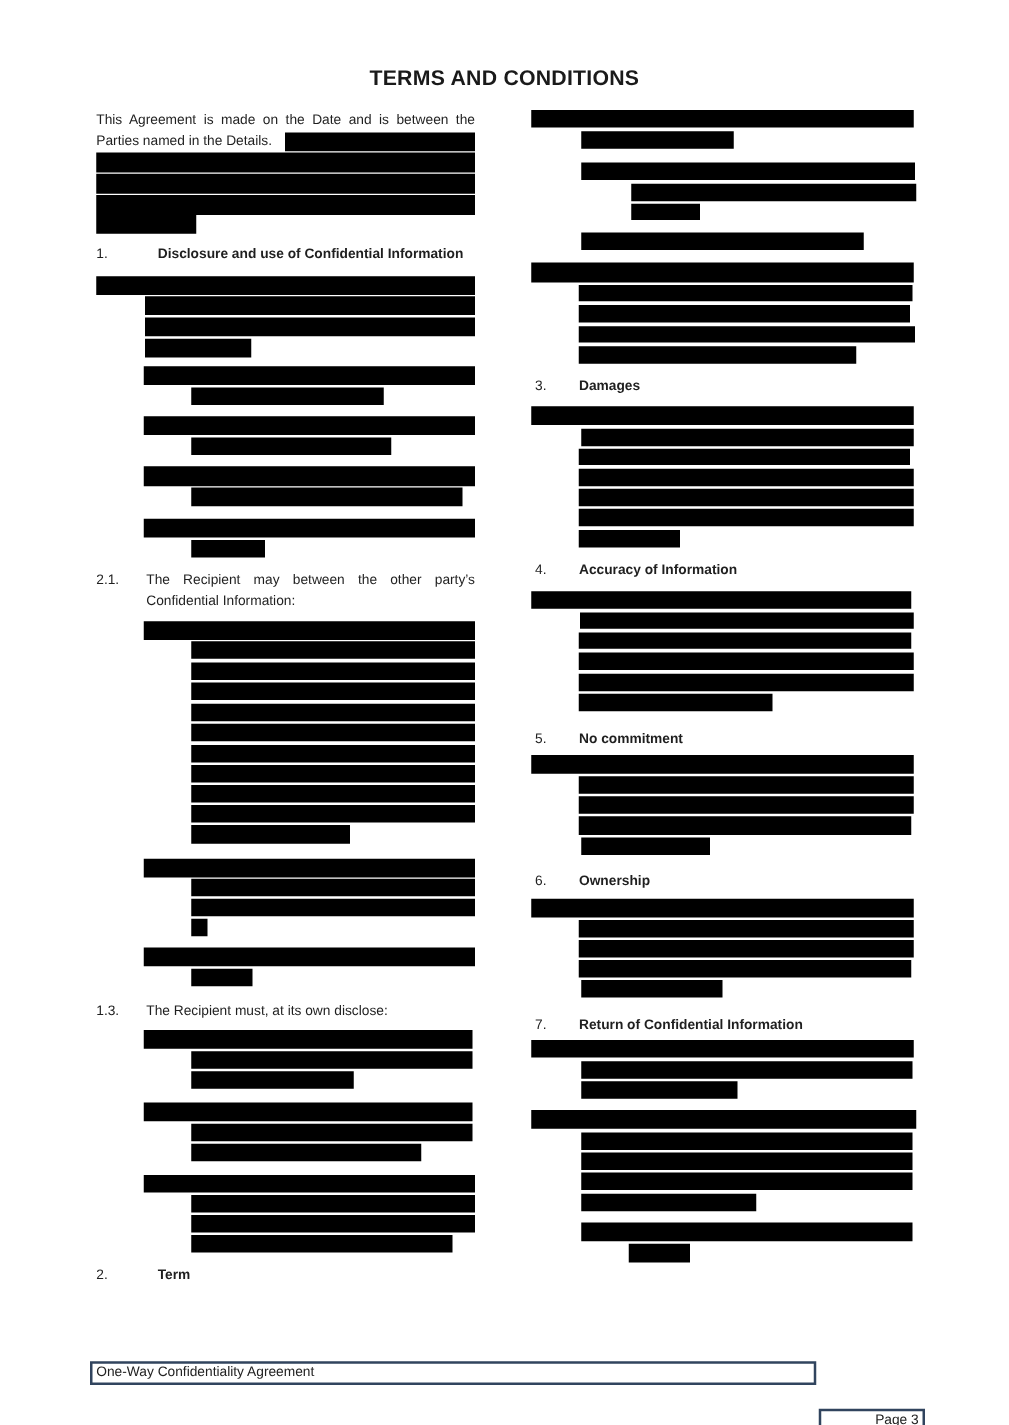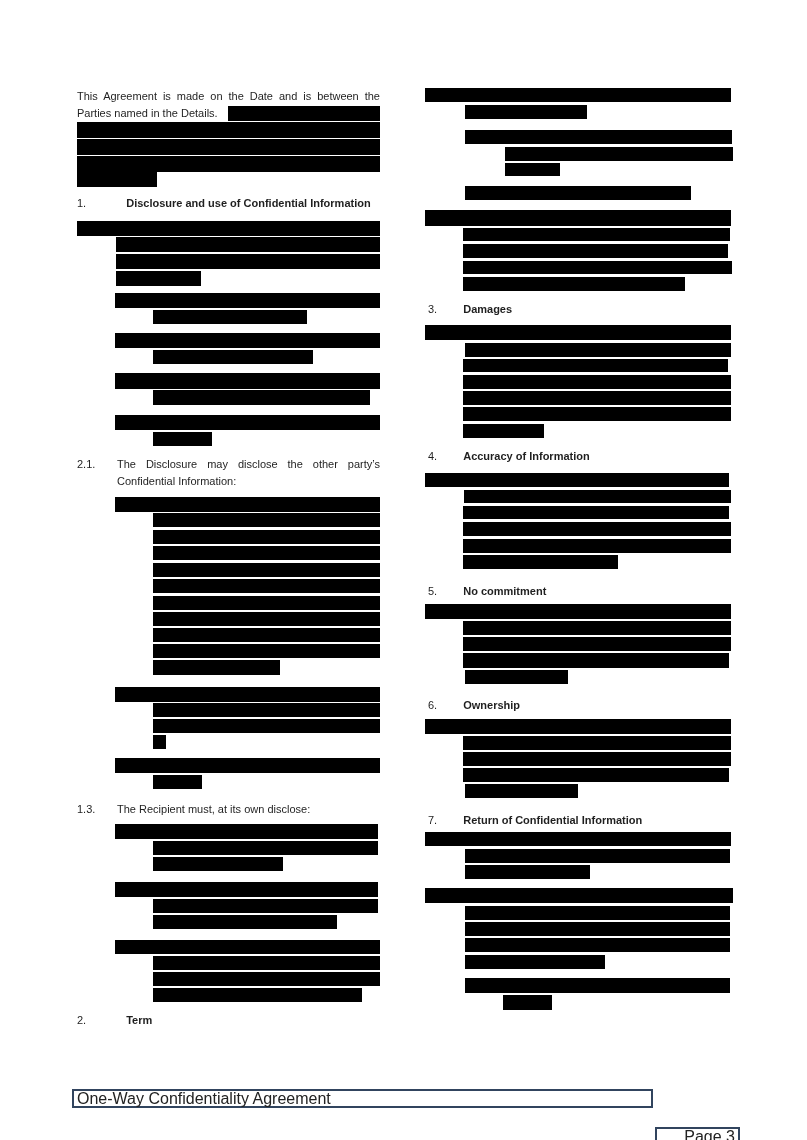--- a/index.html
+++ b/index.html
@@ -26,51 +26,52 @@
   .h-row { display: flex; font-size: 11px; line-height: 14px; }
   .h-row .num { flex: 0 0 auto; }
   .h-row .gap-l { width: 40px; flex: 0 0 auto; }
   .h-row .gap-r { width: 26px; flex: 0 0 auto; }
   .h-row .htxt { font-weight: bold; }
   .bar { position: absolute; }
   #footer-left, #footer-right {
     position: absolute;
     border: 2px solid #31445e;
     height: 15px;
-    font-size: 16px;
+    font-size: 11px;
     line-height: 15px;
     color: #222;
     background: #fff;
     box-sizing: content-box;
   }
   #footer-left { left: 72px; top: 1089px; width: 574px; padding-left: 3px; }
   #footer-right { left: 655px; top: 1089px; width: 78px; text-align: right; padding-right: 3px; margin-top: 38px; }
 </style>
 </head>
 <body>
 
 <div id="page">
 
+  <div id="doc-title" class="abs">TERMS AND CONDITIONS</div>
 
   <div class="abs body-text" style="left:77px; top:88px; width:303px;">
     <div class="just">This Agreement is made on the Date and is between the</div>
     <div>Parties named in the Details.</div>
   </div>
 
   <div class="abs h-row" style="left:77px; top:196px; width:303px;">
     <span class="num">1.</span>
     <span class="gap-l"></span>
     <span class="htxt">Disclosure and use of Confidential Information</span>
   </div>
 
   <div class="abs body-text" style="left:77px; top:456px;">
     <span>2.1.</span>
   </div>
   <div class="abs body-text" style="left:117px; top:456px; width:263px;">
-    <div class="just">The Disclosure may disclose the other party’s</div>
+    <div class="just">The Recipient may between the other party’s</div>
     <div>Confidential Information:</div>
   </div>
 
   <div class="abs body-text" style="left:77px; top:801px;">
     <span>1.3.</span>
   </div>
   <div class="abs body-text" style="left:117px; top:801px; width:263px;">The Recipient must, at its own disclose:</div>
 
   <div class="abs h-row" style="left:77px; top:1013px; width:303px;">
     <span class="num">2.</span>

